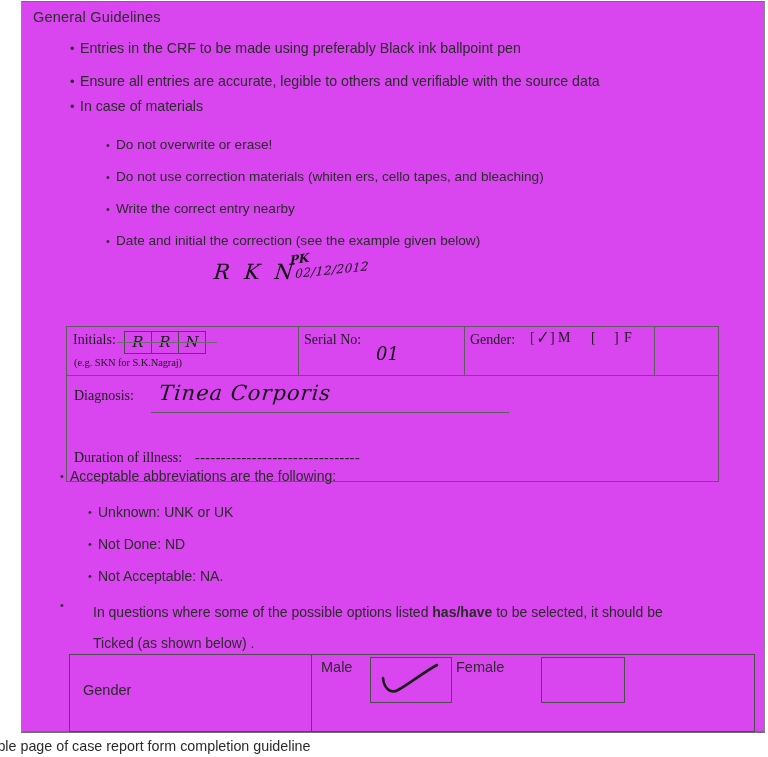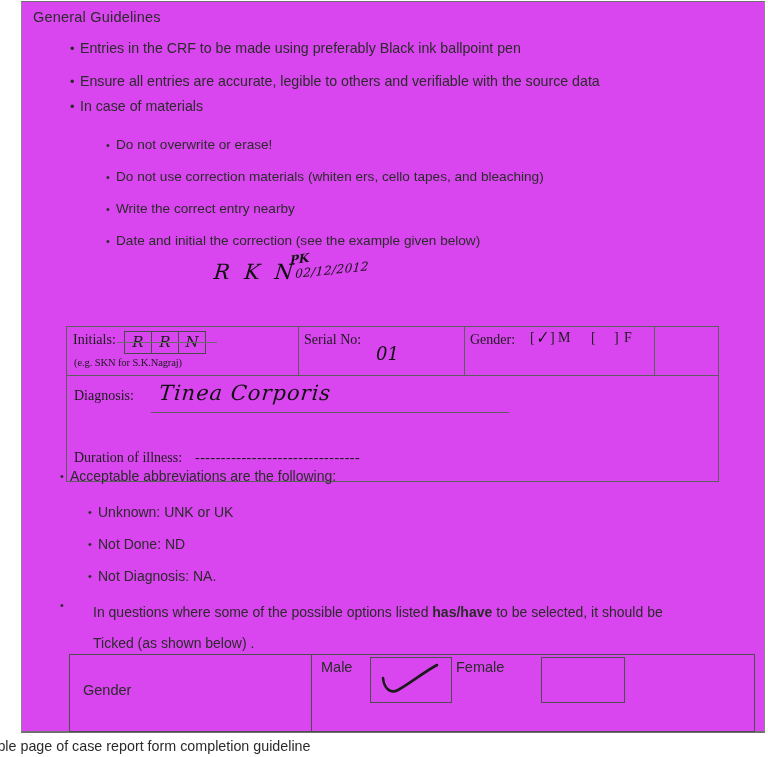--- a/index.html
+++ b/index.html
@@ -420,21 +420,21 @@
     <span class="bullet-text">Unknown: UNK  or UK</span>
   </div>
 
   <div class="bullet-row abbr" style="left:66px; top:534px;">
     <span class="bullet-dot">•</span>
     <span class="bullet-text">Not Done: ND</span>
   </div>
 
   <div class="bullet-row abbr" style="left:66px; top:566px;">
     <span class="bullet-dot">•</span>
-    <span class="bullet-text">Not Diagnosis: NA.</span>
+    <span class="bullet-text">Not Acceptable: NA.</span>
   </div>
 
   <div id="para-ticked">
     <span class="pdot">•</span>
     <div class="ptext"><span>In  questions where some of  the possible options  listed  </span><b>has/have</b><span> to  be  selected,  it   should  be</span><span class="last">Ticked  (as shown below) .</span></div>
   </div>
 
   <div id="gender-table">
     <div class="g-divider"></div>
     <div class="g-label">Gender</div>

